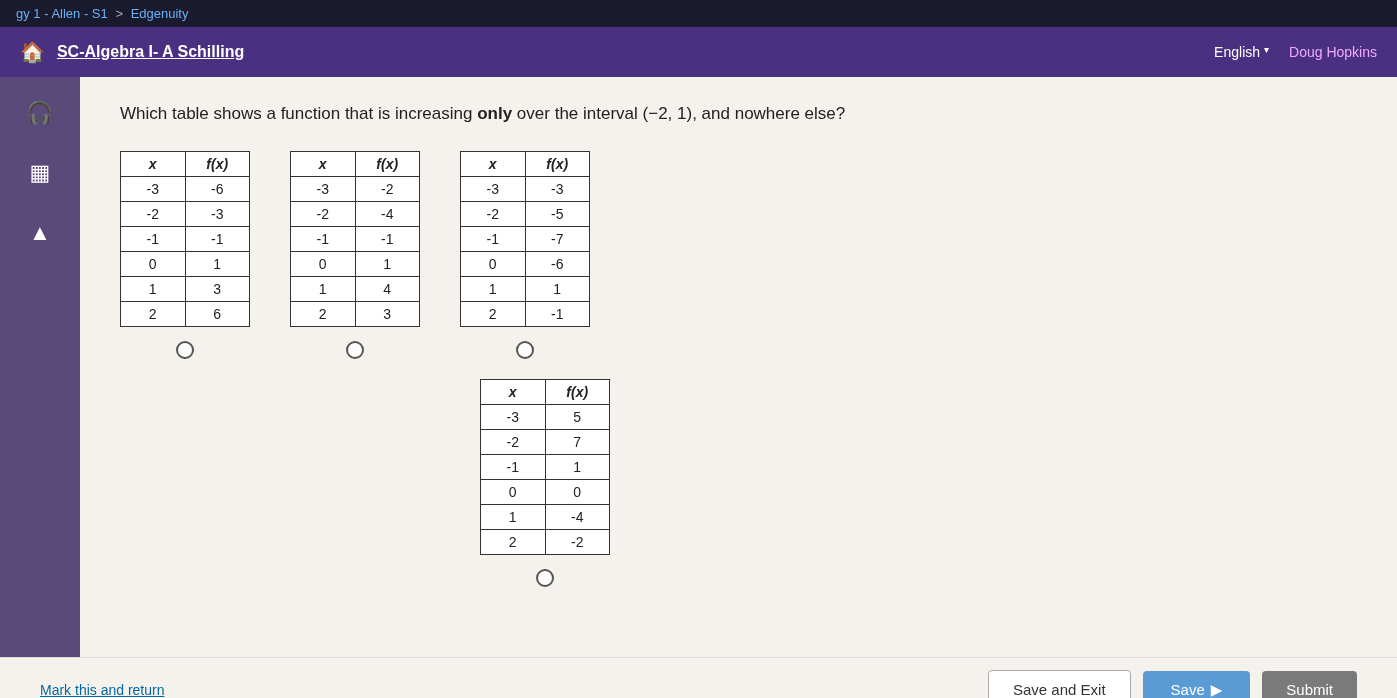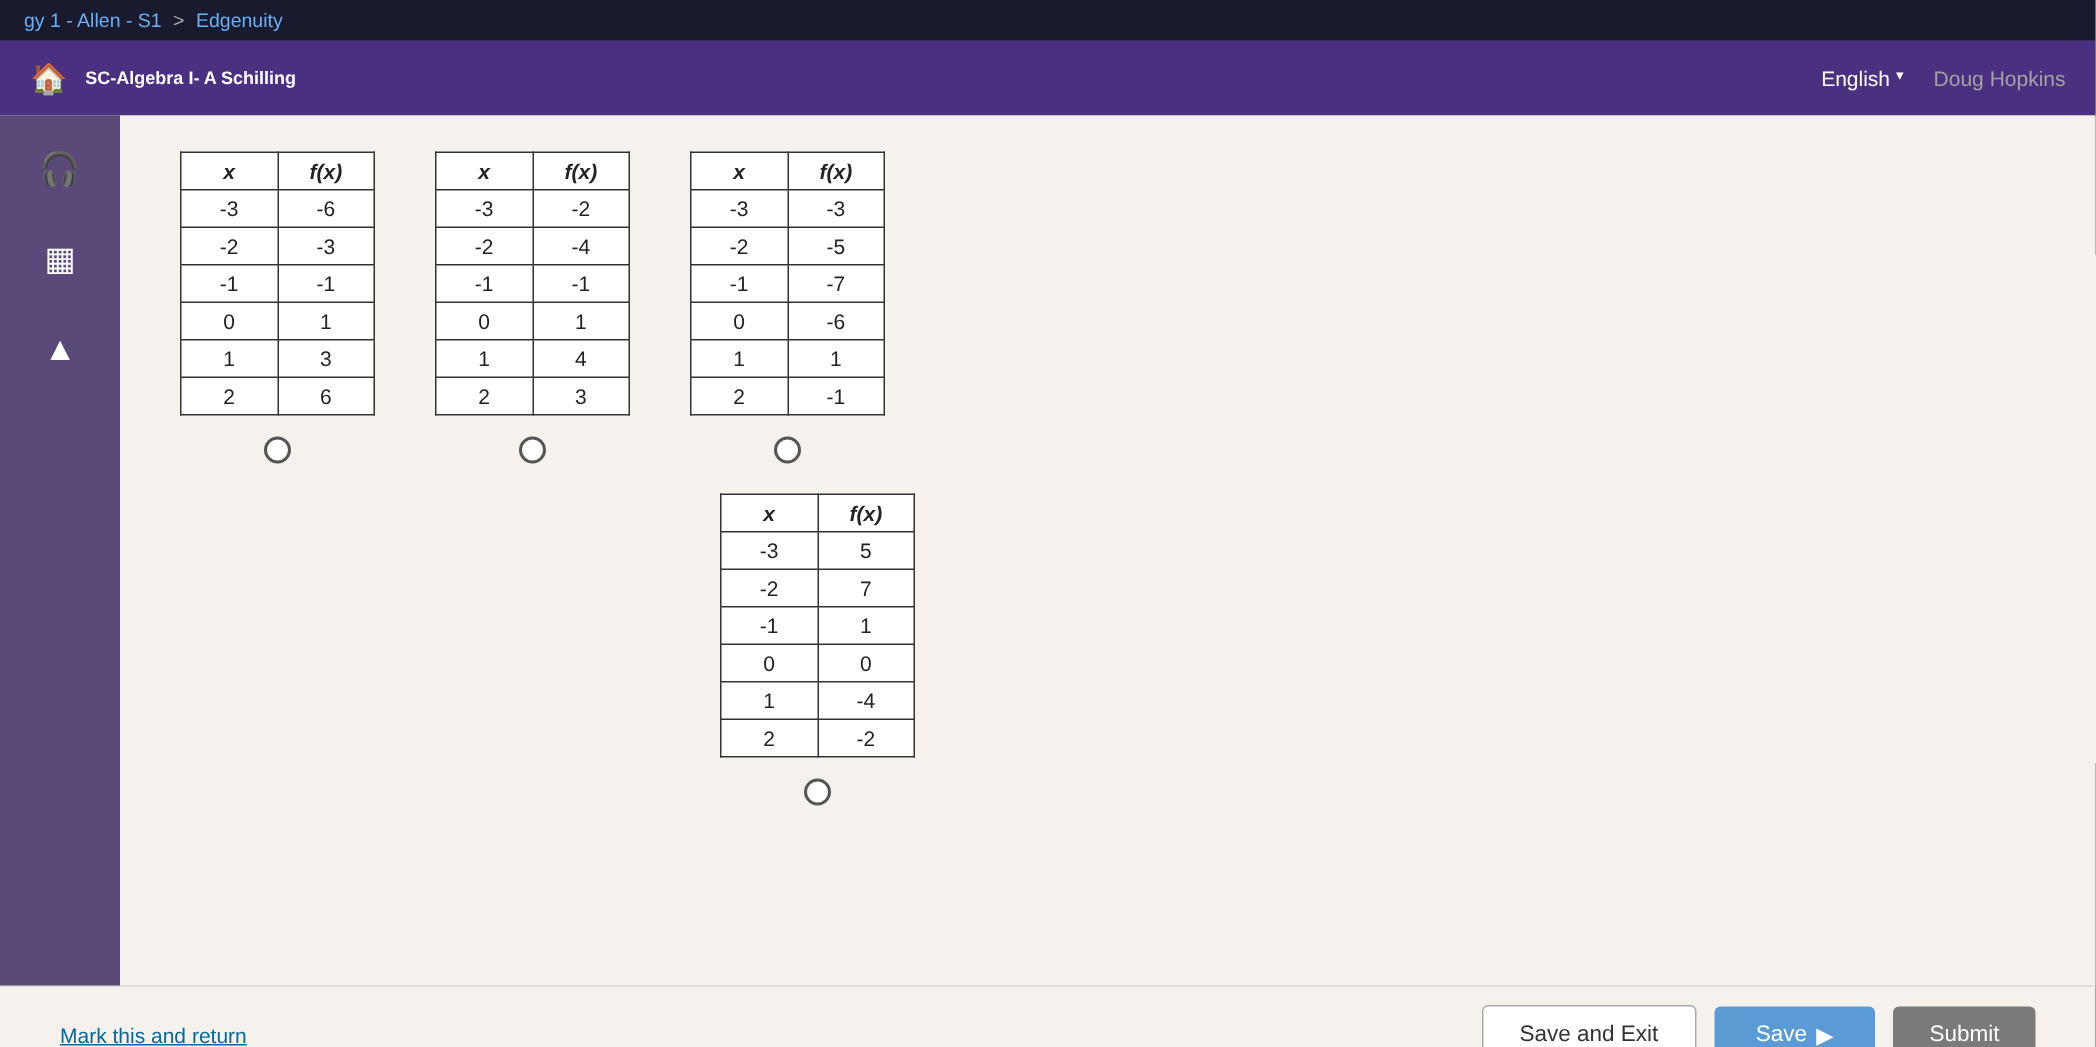--- a/index.html
+++ b/index.html
@@ -43,40 +43,41 @@
       justify-content: space-between;
       padding: 8px 20px;
       min-height: 50px;
     }
     .header-left {
       display: flex;
       align-items: center;
       gap: 12px;
     }
     .header-title {
-      font-size: 12px;
+      font-size: 16px;
       font-weight: bold;
+      text-decoration: underline;
     }
     .header-right {
       display: flex;
       align-items: center;
       gap: 20px;
     }
     .lang-select {
       display: flex;
       gap: 4px;
       cursor: pointer;
       color: white;
       font-size: 14px;
     }
     .lang-select .chevron {
       font-size: 10px;
     }
     .user-name {
-      color: #a3a3a3;
+      color: #f0abfc;
       font-size: 14px;
     }
 
     
     .main-content {
       background: #f0ede8;
       margin: 0;
       display: flex;
       min-height: 580px;
     }
@@ -260,20 +261,23 @@
 <div class="main-content">
 
   <div class="sidebar">
     <div class="sidebar-icon">🎧</div>
     <div class="sidebar-icon">▦</div>
     <div class="sidebar-icon">▲</div>
   </div>
 
   <div class="question-area">
 
+    <div class="question-text">
+      <span>Which table shows a function that is increasing </span><strong>only</strong><span> over the interval (−2, 1), and nowhere else?</span>
+    </div>
 
     <div class="tables-container">
 
       <div class="tables-row">
 
         <div class="table-option">
           <table class="data-table">
             <thead>
               <tr>
                 <th>x</th>

